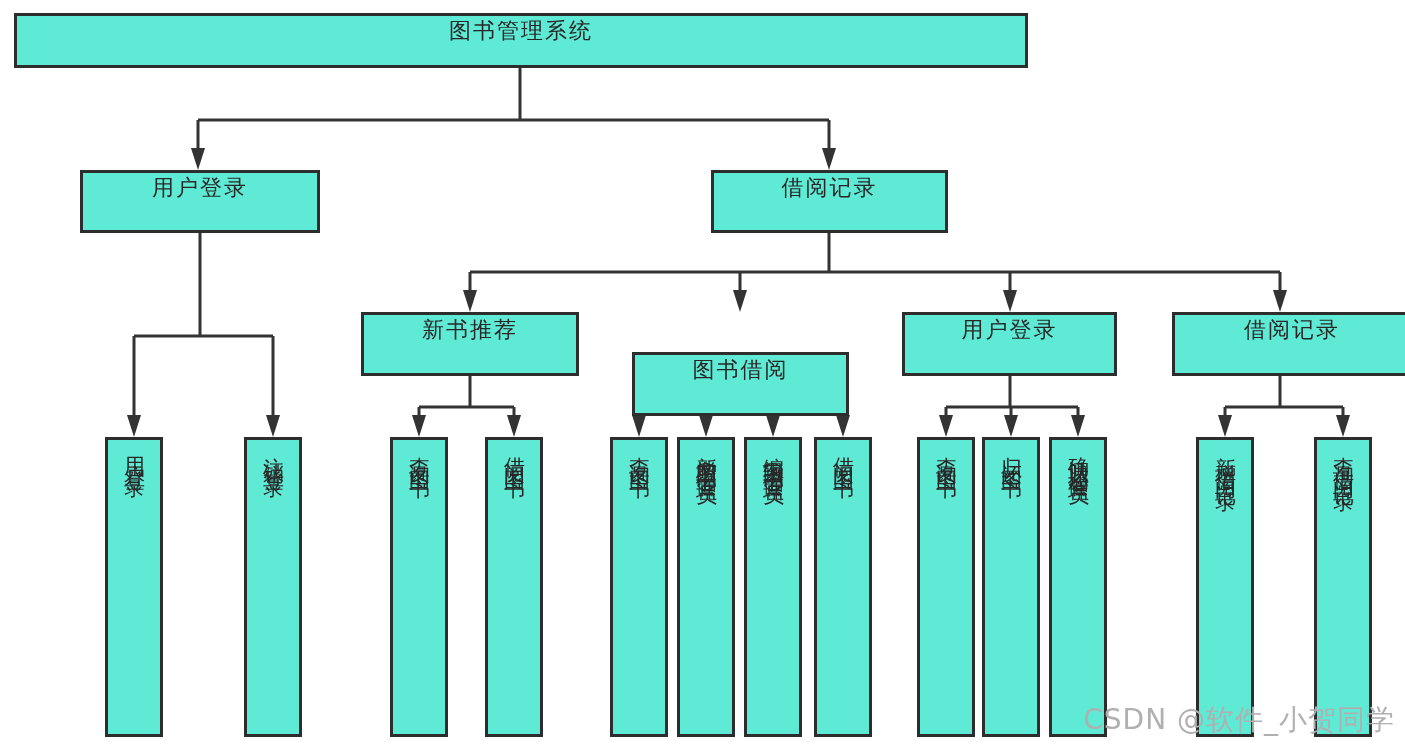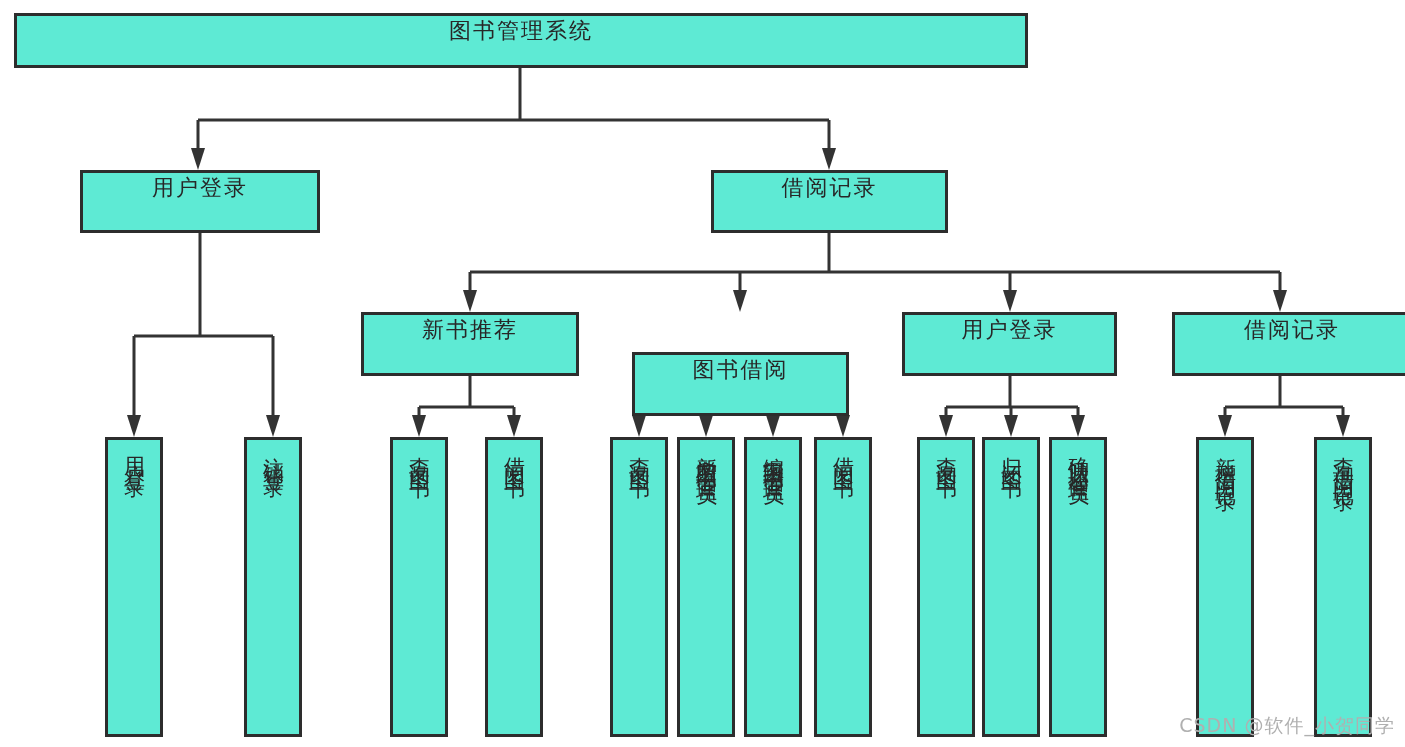--- a/index.html
+++ b/index.html
@@ -45,21 +45,21 @@
     white-space: nowrap;
   }
   .vbox.long span {
     letter-spacing: 4px;
   }
   .watermark {
     position: absolute;
     right: 10px;
     bottom: 8px;
     color: #b0b0b0;
-    font-size: 19px;
+    font-size: 28px;
     letter-spacing: 1px;
     white-space: nowrap;
   }
 </style>
 </head>
 <body>
 
 <div class="canvas">
 
   <svg class="wires" width="1405" height="747" viewBox="0 0 1405 747" aria-hidden="true">

